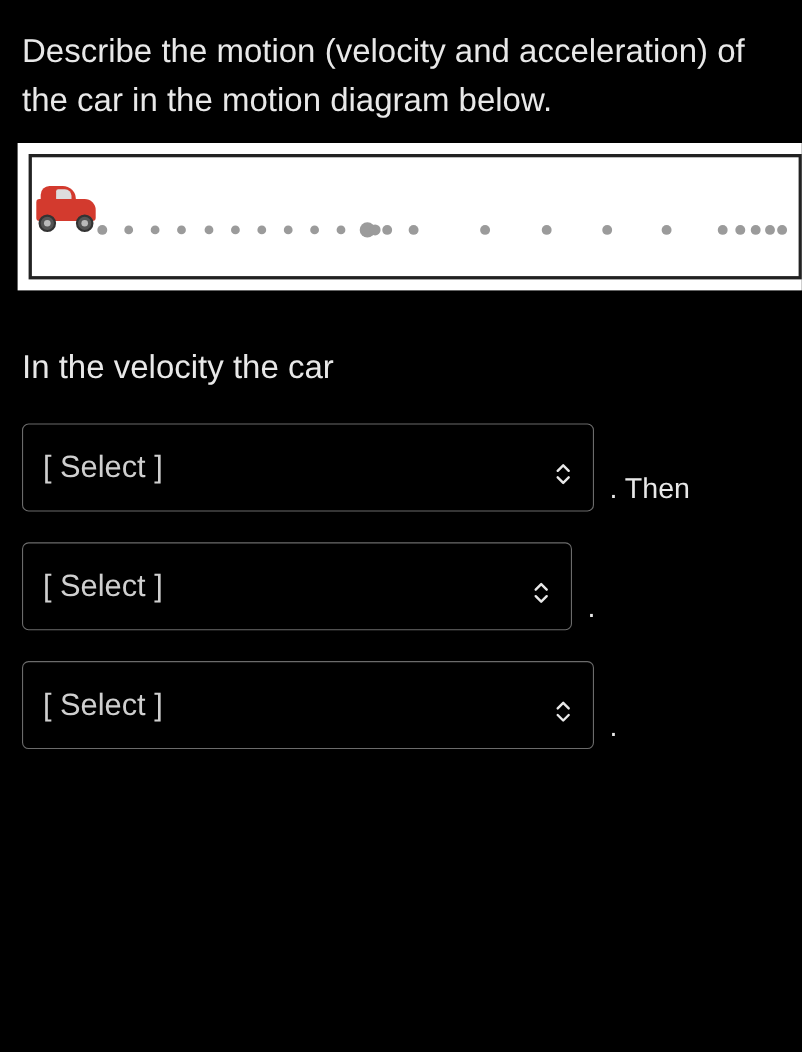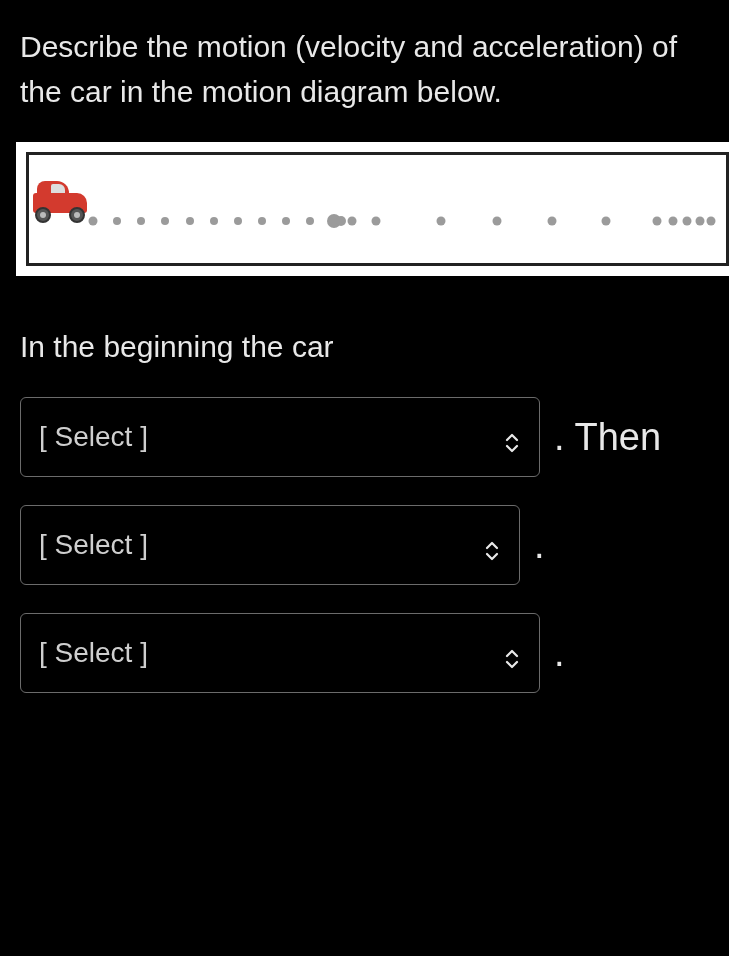--- a/index.html
+++ b/index.html
@@ -12,21 +12,21 @@
       color: #e8e8e8;
       font-family: 'Segoe UI', 'Helvetica Neue', Arial, sans-serif;
       width: 729px;
       height: 956px;
       padding: 24px 20px;
       font-size: 30px;
       font-weight: 300;
       line-height: 1.5;
     }
     .prompt {
-      margin-bottom: 28px;
+      margin-bottom: 16px;
       padding-right: 10px;
     }
     .diagram-frame {
       background: #fff;
       padding: 10px 0 10px 10px;
       margin-left: -4px;
       margin-right: -20px;
     }
     .diagram-inner {
       border: 3px solid #222;
@@ -133,21 +133,22 @@
       position: absolute;
       right: 18px;
       top: 50%;
       transform: translateY(-50%);
       width: 18px;
       height: 24px;
       color: #e8e8e8;
     }
     .select-caret svg { width: 100%; height: 100%; }
     .period {
-      font-size: 38px;
+      font-size: 26px;
+      margin-top: 38px;
     }
   </style>
 </head>
 <body>
 
 <div class="prompt">Describe the motion (velocity and acceleration) of the car in the motion diagram below.</div>
 
 <div class="diagram-frame">
   <div class="diagram-inner">
     <div class="car">
@@ -181,21 +182,21 @@
         <div class="dot" style="left: 94.8%; width: 9px; height: 9px;"></div>
         <div class="dot" style="left: 96.8%; width: 9px; height: 9px;"></div>
         <div class="dot" style="left: 98.5%; width: 9px; height: 9px;"></div>
       </div>
   </div>
 </div>
 
 <div class="sentence-block">
 
   <div class="line">
-    <span class="txt">In the beginning the car</span>
+    <span class="txt">In the velocity the car</span>
   </div>
   <div class="line">
     <div class="select-box wide">
       <span>[ Select ]</span>
       <span class="select-caret">
         <svg viewBox="0 0 16 24" fill="none" stroke="currentColor" stroke-width="2.2" stroke-linecap="round" stroke-linejoin="round">
           <polyline points="3,9 8,4 13,9"></polyline>
           <polyline points="3,15 8,20 13,15"></polyline>
         </svg>
       </span>

